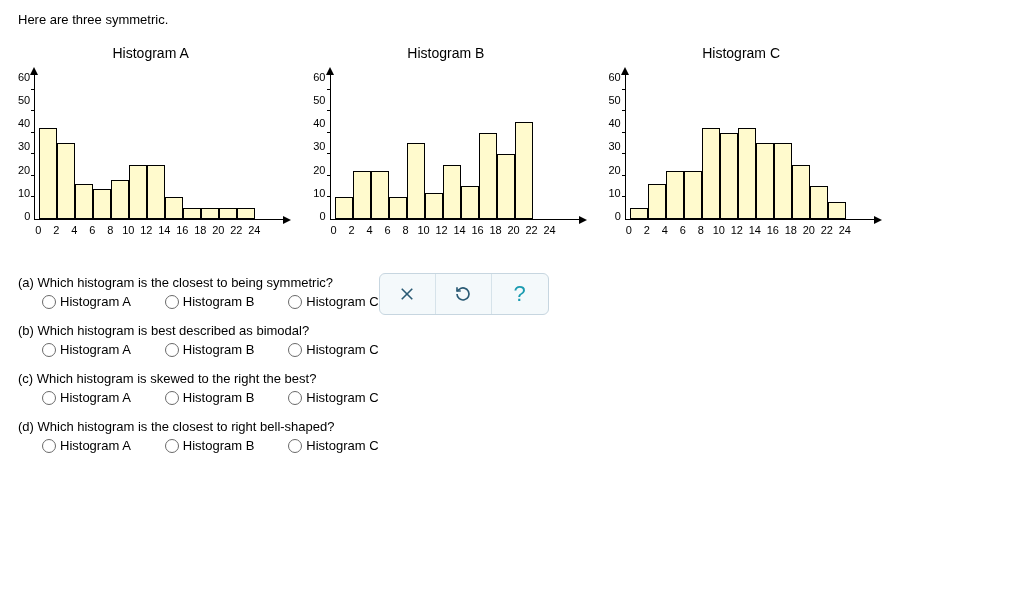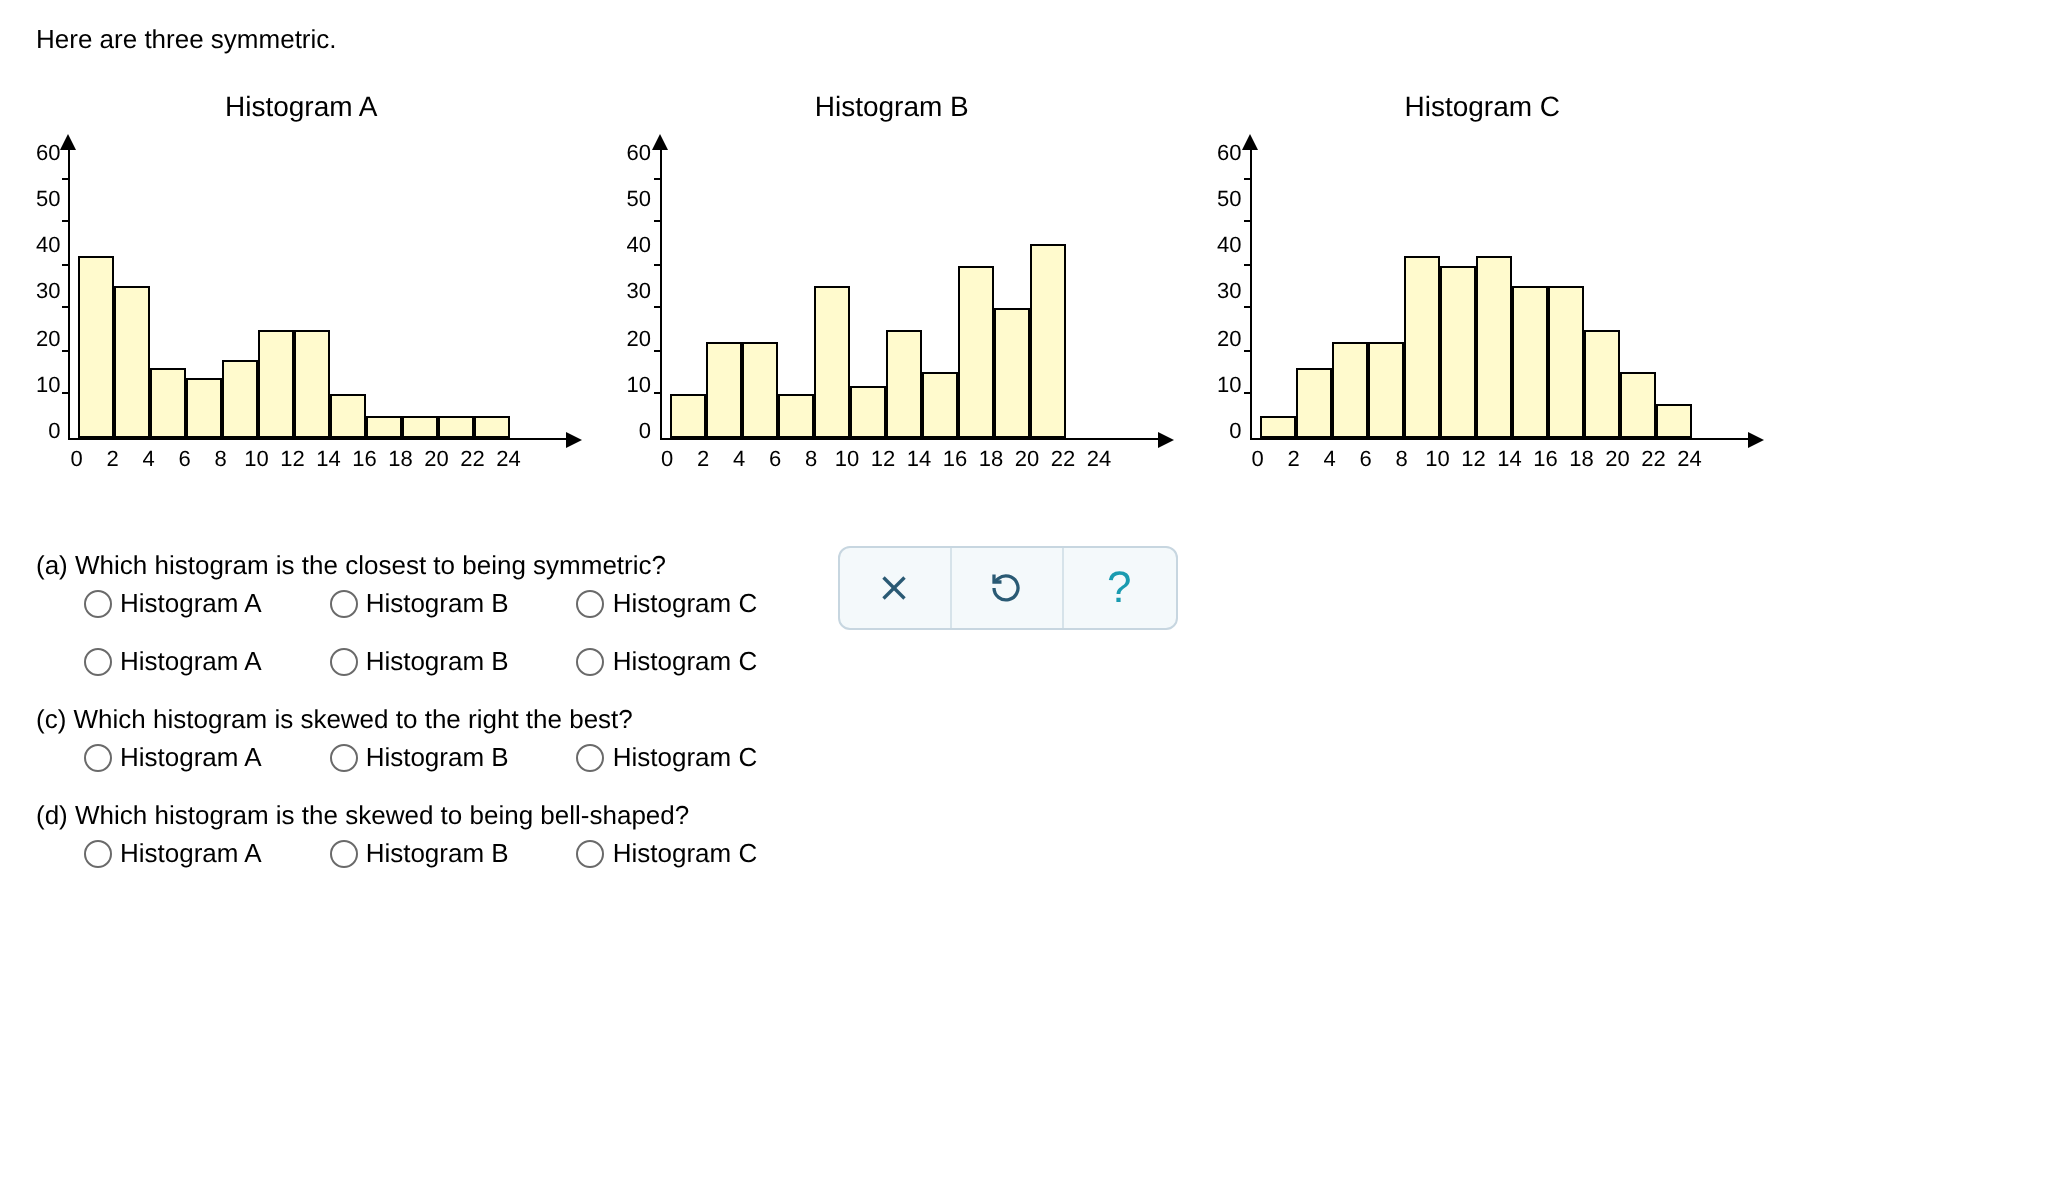--- a/index.html
+++ b/index.html
@@ -112,21 +112,20 @@
   .ytick {
     position: absolute;
     left: -4px;
     width: 4px;
     height: 1px;
     background: #000;
   }
   .bottom-row {
     display: flex;
     align-items: flex-start;
-    gap: 40px;
   }
   .questions {
     flex: 0 0 auto;
   }
   .q {
     margin: 8px 0 4px;
   }
   .options {
     margin: 4px 0 14px 24px;
     display: flex;
@@ -347,20 +346,21 @@
         </label>
         <label class="opt">
           <span class="radio"></span>
           <span>Histogram B</span>
         </label>
         <label class="opt">
           <span class="radio"></span>
           <span>Histogram C</span>
         </label>
       </div>
+      <div class="q">(b) Which histogram is best described as bimodal?</div>
       <div class="options">
         <label class="opt">
           <span class="radio"></span>
           <span>Histogram A</span>
         </label>
         <label class="opt">
           <span class="radio"></span>
           <span>Histogram B</span>
         </label>
         <label class="opt">
@@ -376,21 +376,21 @@
         </label>
         <label class="opt">
           <span class="radio"></span>
           <span>Histogram B</span>
         </label>
         <label class="opt">
           <span class="radio"></span>
           <span>Histogram C</span>
         </label>
       </div>
-      <div class="q">(d) Which histogram is the skewed to being bell-shaped?</div>
+      <div class="q">(d) Which histogram is the closest to right bell-shaped?</div>
       <div class="options">
         <label class="opt">
           <span class="radio"></span>
           <span>Histogram A</span>
         </label>
         <label class="opt">
           <span class="radio"></span>
           <span>Histogram B</span>
         </label>
         <label class="opt">

